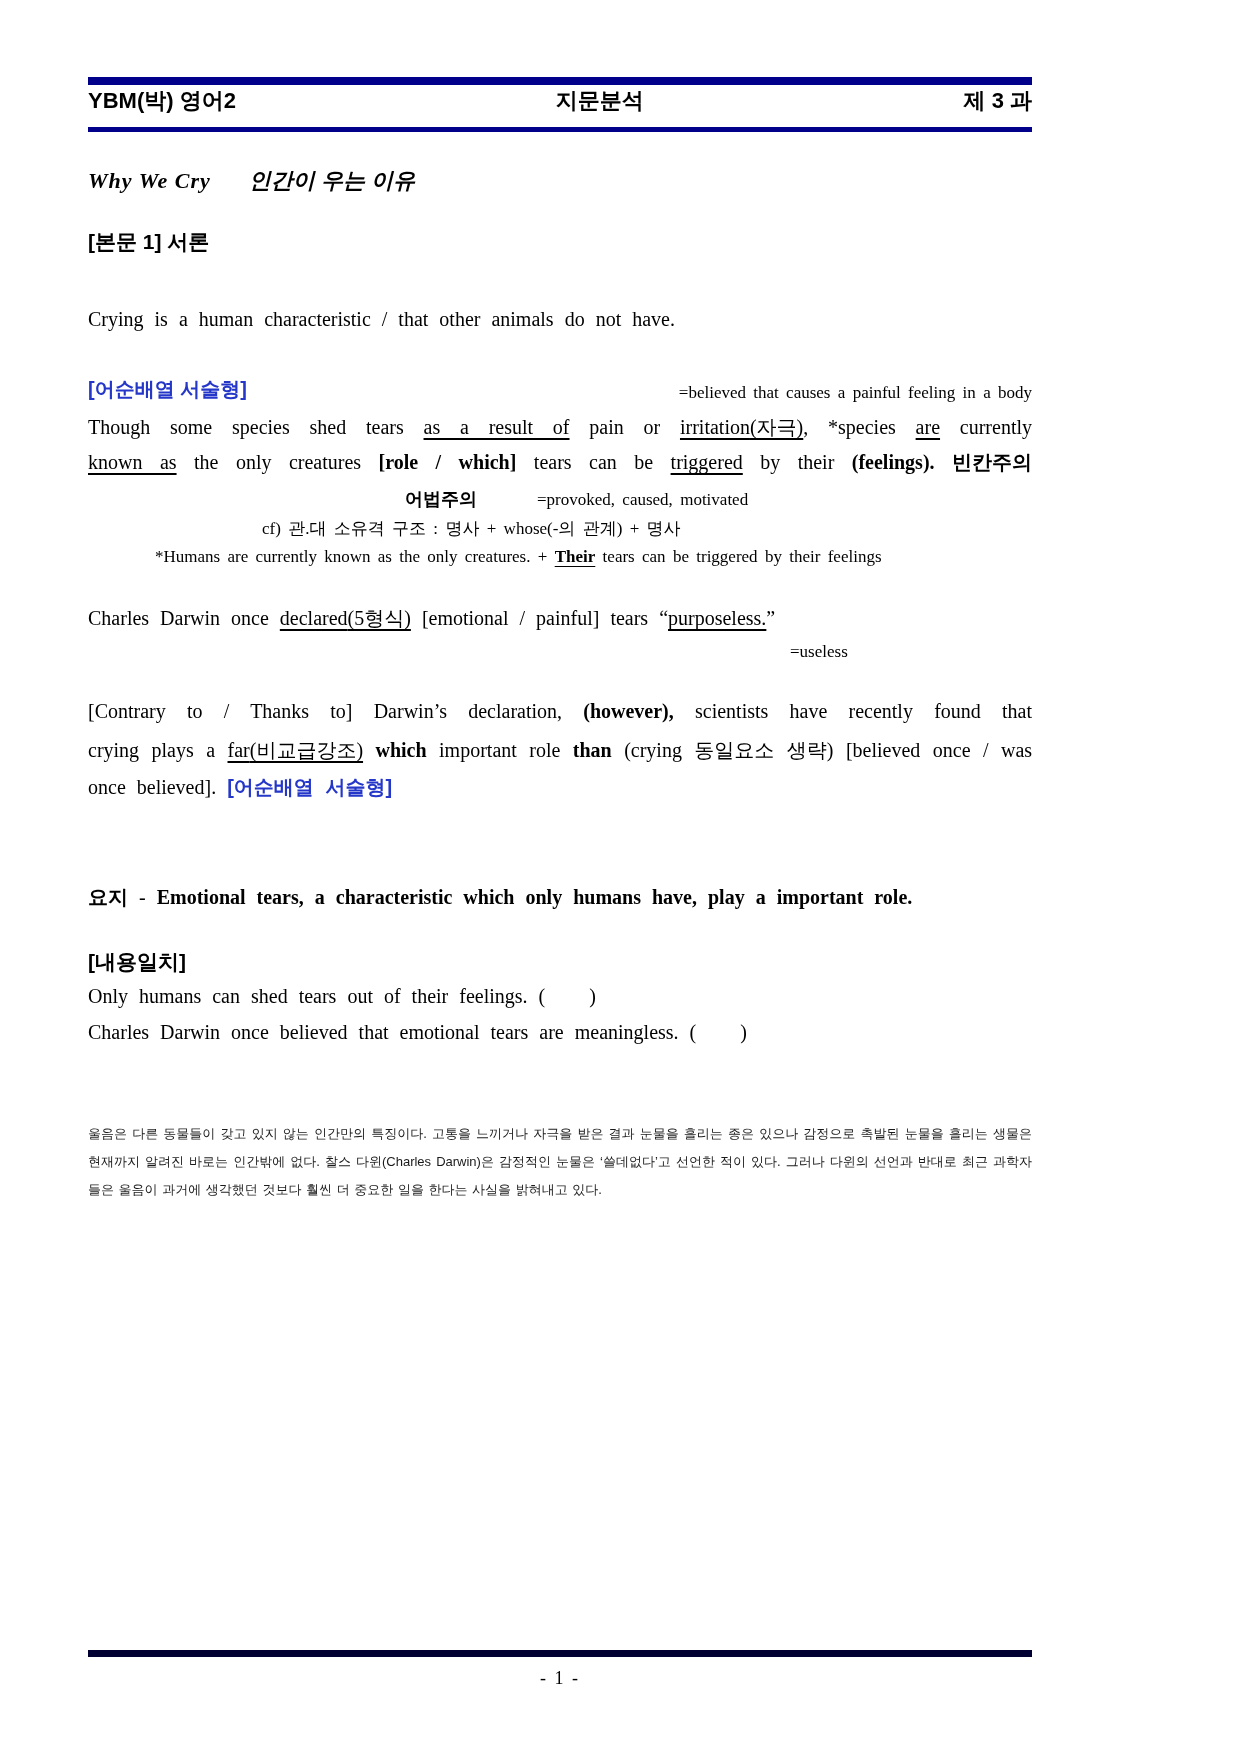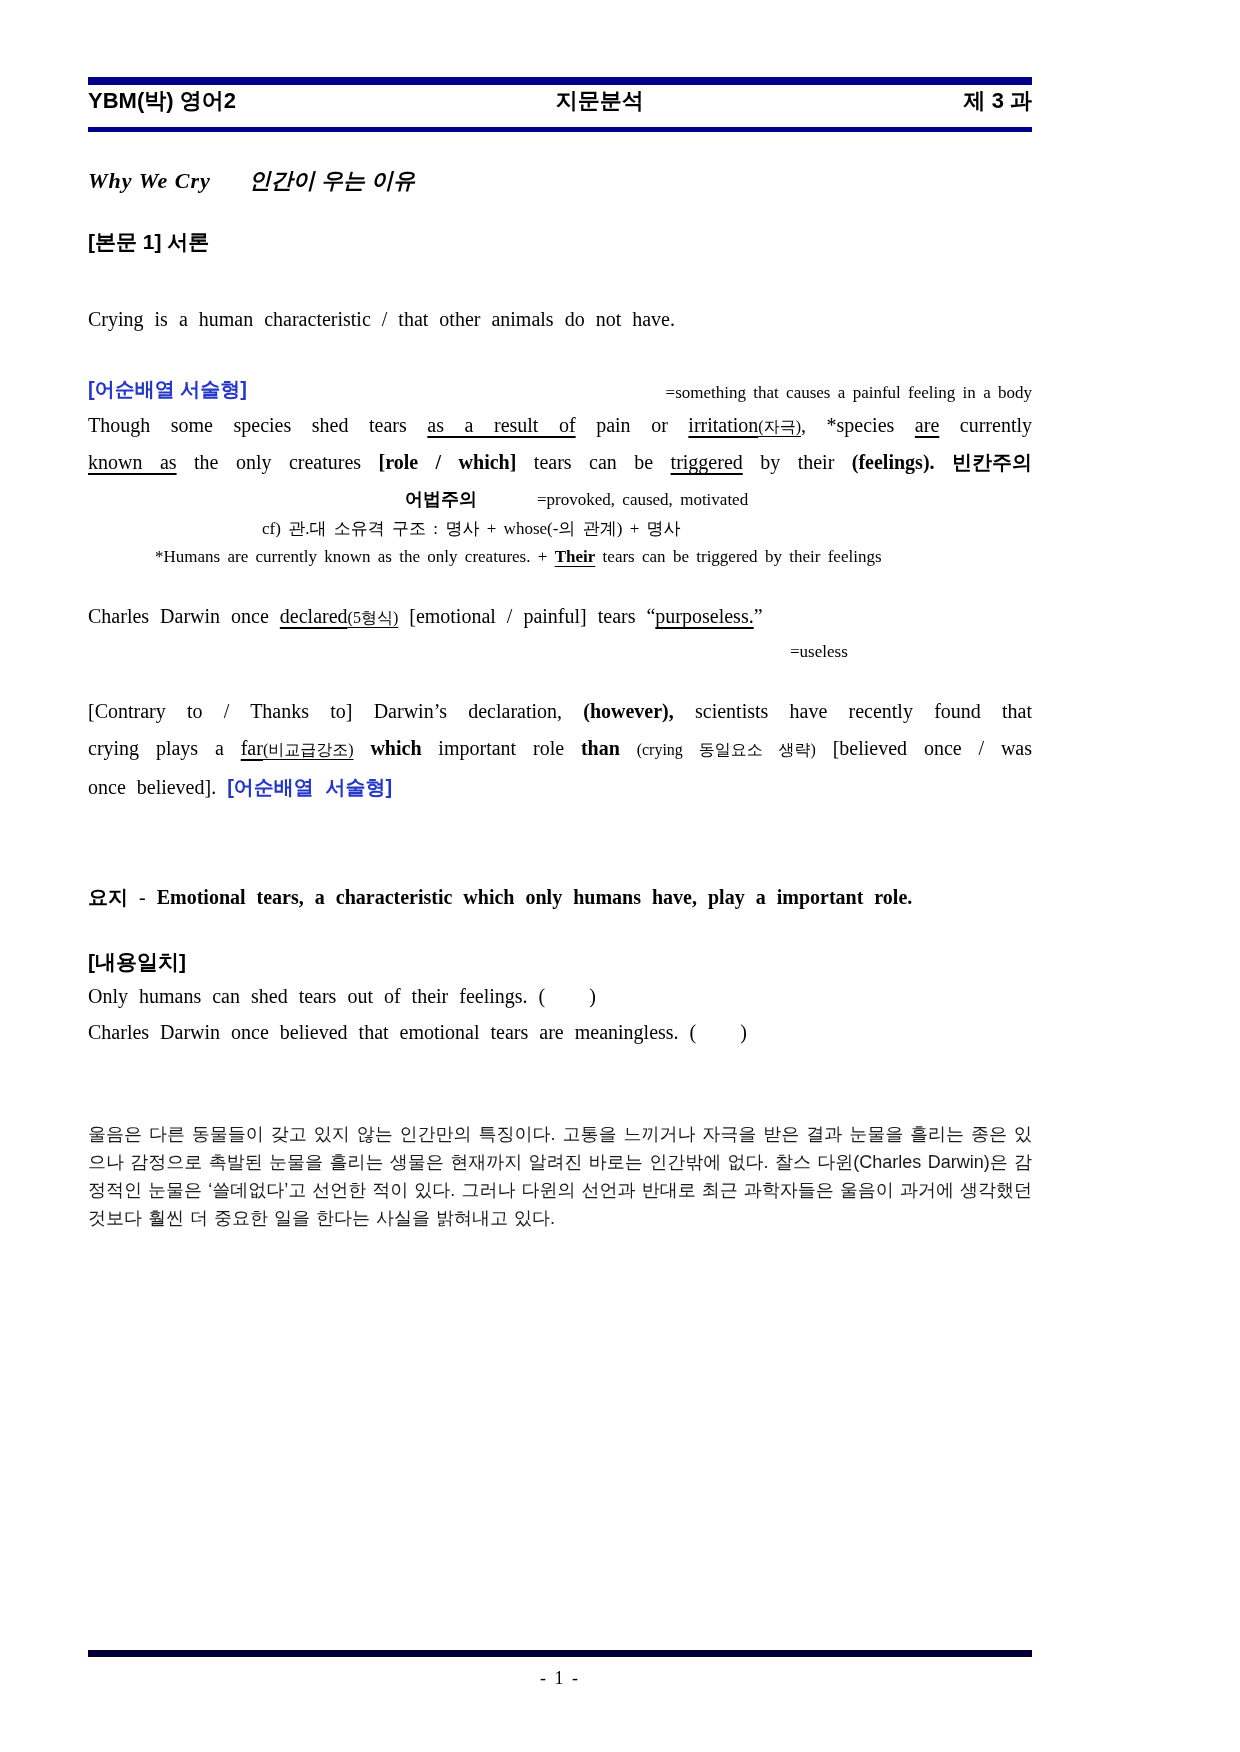--- a/index.html
+++ b/index.html
@@ -17,27 +17,27 @@
   .title-row{display:flex;align-items:baseline;gap:38px;font-style:italic;}
   .title-en{font-size:22px;font-weight:700;letter-spacing:1px;}
   .title-ko{font-family:"Liberation Sans",sans-serif;font-weight:700;font-size:22px;}
   .sec-label{font-family:"Liberation Sans",sans-serif;font-weight:700;font-size:21px;}
   .body-line{font-size:20px;word-spacing:0.30em;}
   .just{text-align:justify;text-align-last:justify;}
   .note-row{display:flex;justify-content:space-between;align-items:flex-end;}
   .blue-lbl{color:var(--blue);font-family:"Liberation Sans",sans-serif;font-weight:700;font-size:20px;}
   .small-note{font-size:17px;word-spacing:0.18em;}
   .annot-ks{font-family:"Liberation Sans",sans-serif;font-weight:700;font-size:18px;}
-  .kpara{font-family:"Liberation Sans",sans-serif;font-size:18px;line-height:28px;
+  .kpara{font-family:"Liberation Sans",sans-serif;font-size:13px;line-height:28px;
     text-align:justify;color:#1a1a1a;word-spacing:1px;}
   .pgnum{font-size:18px;text-align:center;letter-spacing:2px;}
   
   .s-u{text-decoration:underline;text-underline-offset:4px;}
   .s-b{font-weight:700;}
-  .s-sm{font-size:16px;}
+  .s-sm{font-size:20px;}
   .s-ks{font-family:"Liberation Sans",sans-serif;font-weight:700;font-size:20px;}
   .s-blue{color:var(--blue);font-family:"Liberation Sans",sans-serif;font-weight:700;font-size:20px;text-decoration:none;}
 </style>
 </head>
 <body>
 
 <div class="abs content-x bar" style="top:77px;height:8px;"></div>
 
 <div class="abs content-x hdr-row" style="top:86px;">
   <span>YBM(박) 영어2</span>
@@ -51,21 +51,21 @@
   <span class="title-en">Why We Cry</span>
   <span class="title-ko">인간이 우는 이유</span>
 </div>
 
 <div class="abs content-x sec-label" style="top:228px;">[본문 1] 서론</div>
 
 <div class="abs content-x body-line" style="top:308px;">Crying is a human characteristic / that other animals do not have.</div>
 
 <div class="abs content-x note-row" style="top:376px;">
   <span class="blue-lbl">[어순배열 서술형]</span>
-  <span class="small-note">=something that causes a painful feeling in a body</span>
+  <span class="small-note">=believed that causes a painful feeling in a body</span>
 </div>
 
 <div class="abs content-x body-line just" style="top:414px;"><span>Though some species shed tears </span><span class="s-u">as a result of</span><span> pain or </span><span class="s-u">irritation</span><span class="s-u s-sm">(자극)</span><span>, *species </span><span class="s-u">are</span><span> currently</span></div>
 <div class="abs content-x body-line just" style="top:449px;"><span class="s-u">known as</span><span> the only creatures </span><span class="s-b">[role / which]</span><span> tears can be </span><span class="s-u">triggered</span><span> by their </span><span class="s-b">(feelings).</span><span> </span><span class="s-ks">빈칸주의</span></div>
 
 <div class="abs content-x" style="top:487px;">
   <span class="annot-ks" style="margin-left:317px;">어법주의</span>
   <span class="small-note" style="margin-left:56px;">=provoked, caused, motivated</span>
 </div>
 

